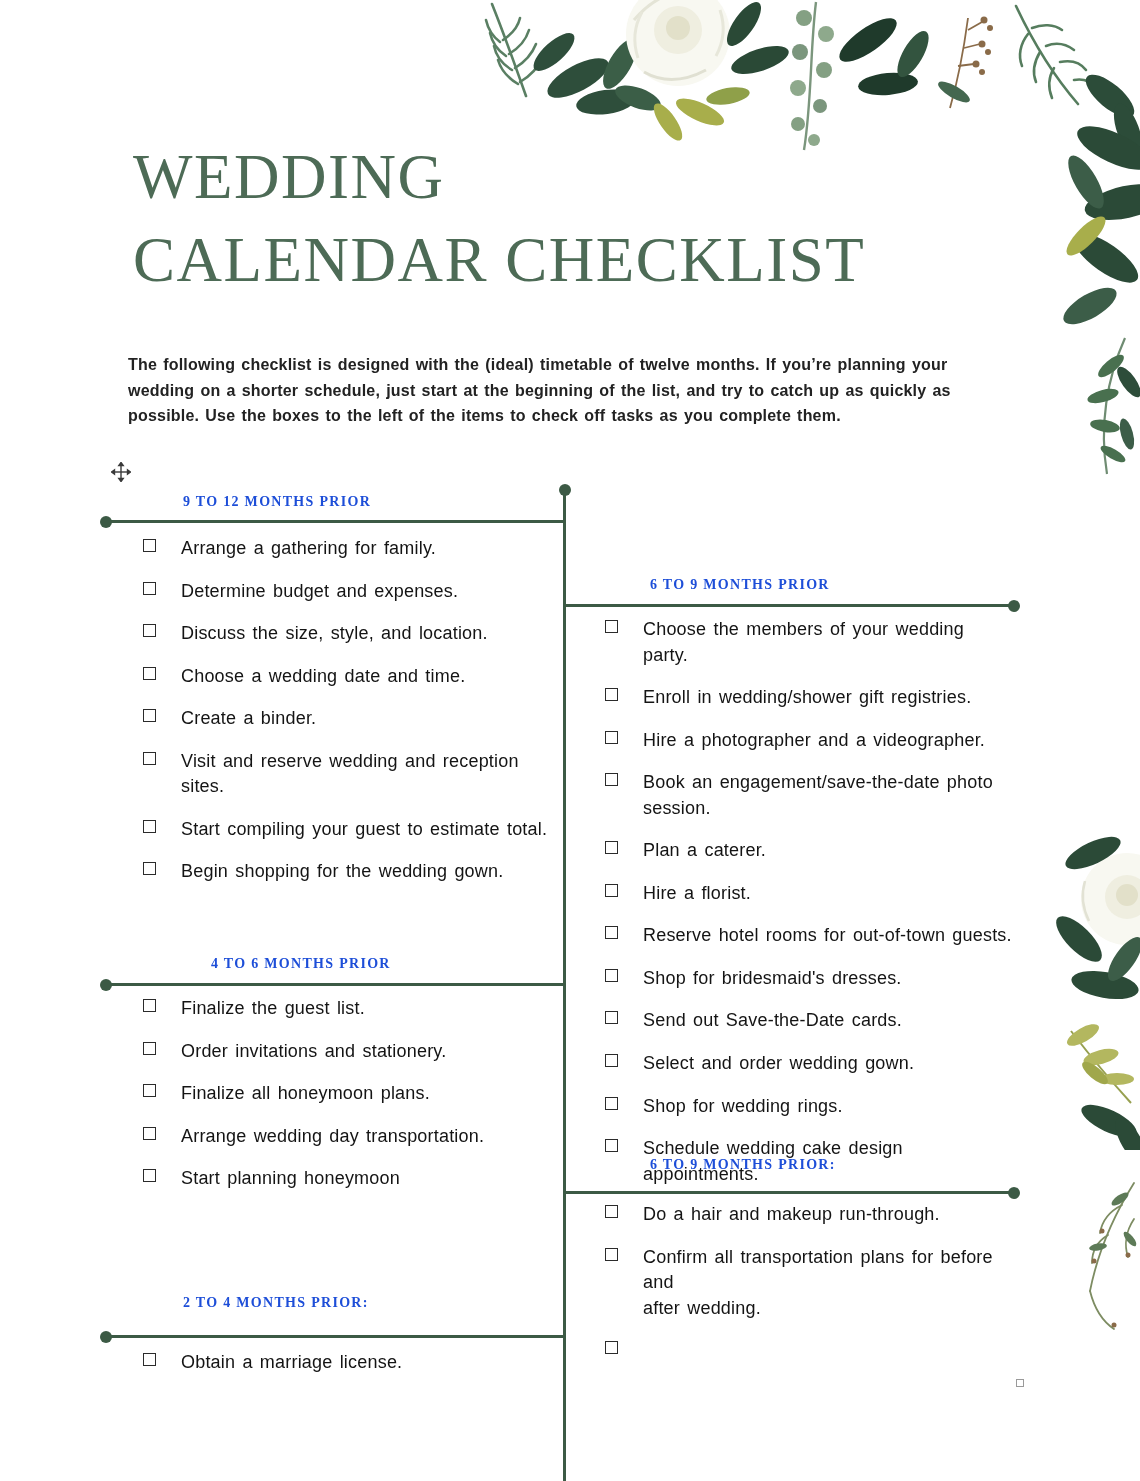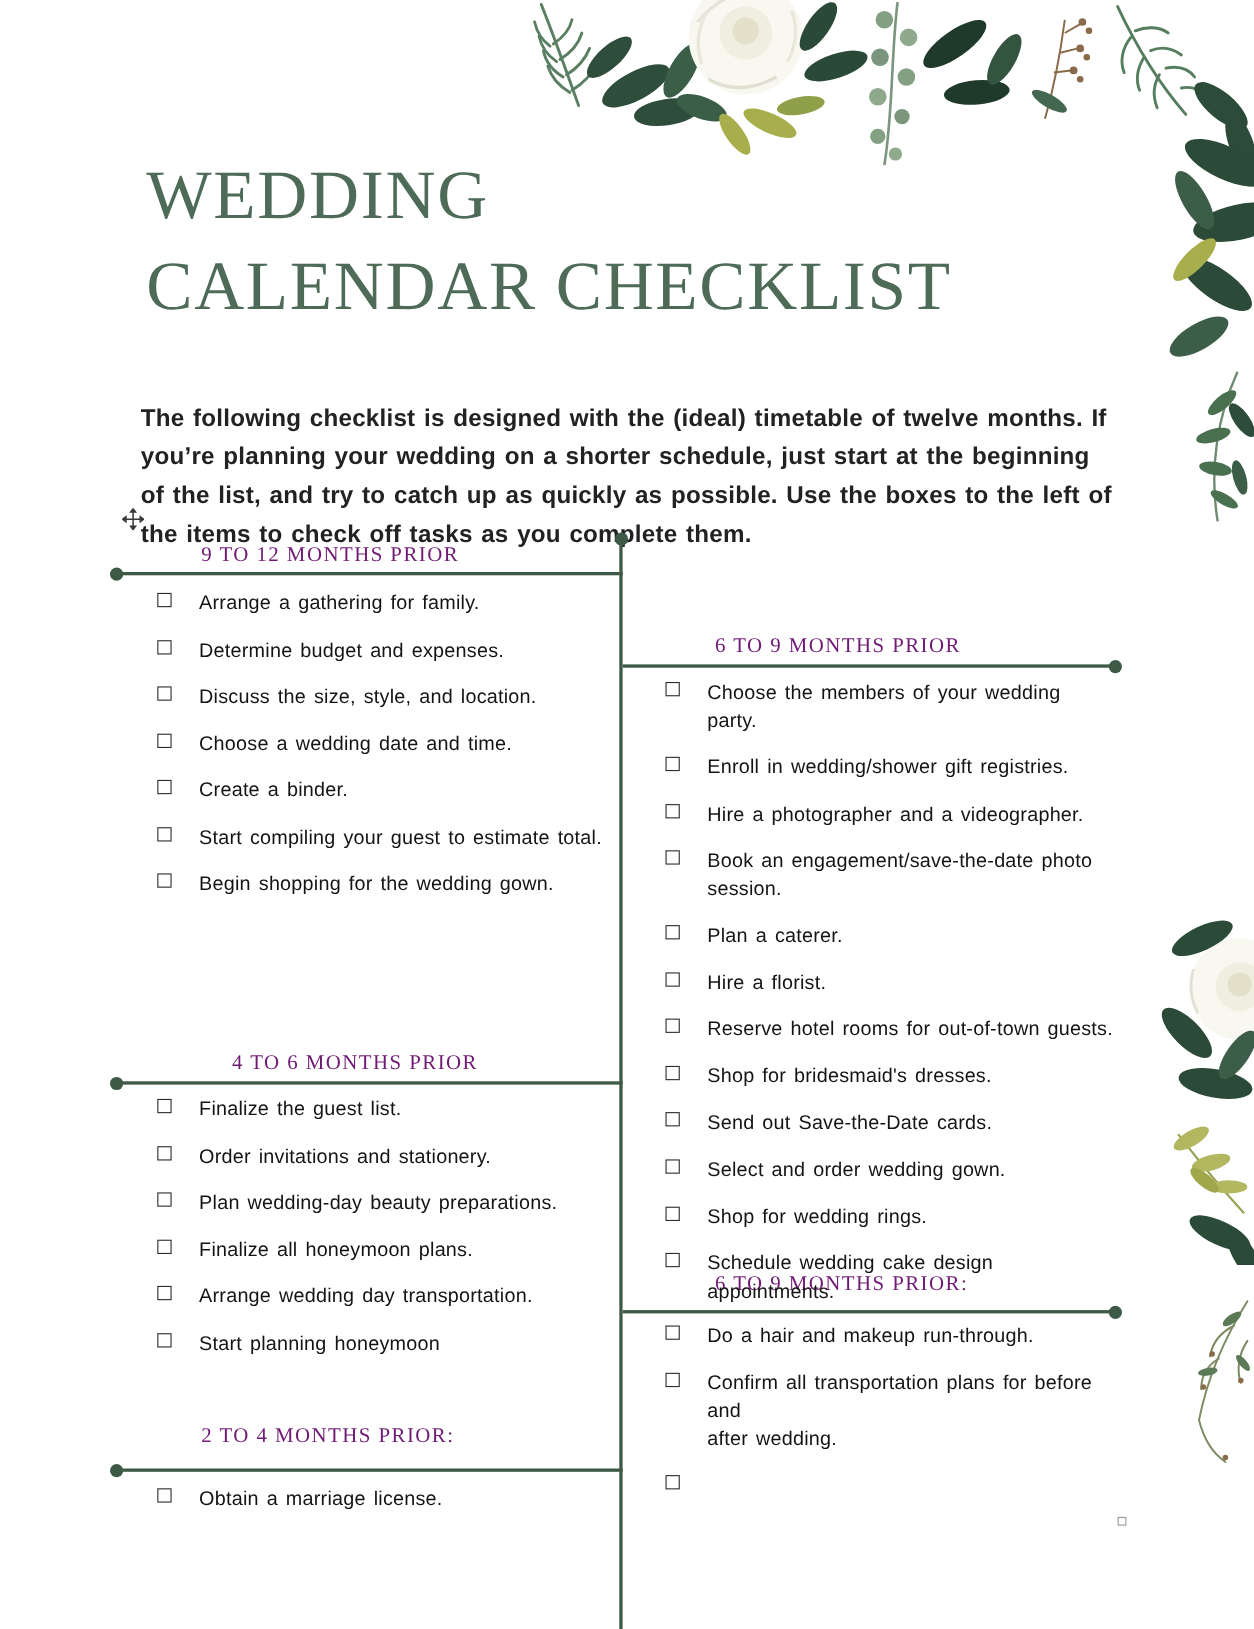--- a/index.html
+++ b/index.html
@@ -15,44 +15,44 @@
   .floral-right-flower { left:1035px; top:835px; }
   .floral-right-twigs { left:1050px; top:1175px; }
 
   .title {
     position:absolute; left:133px; top:136px;
     font-family:"Liberation Serif", serif;
     color:#4d6b56; font-size:63px; letter-spacing:1.5px; line-height:1.32;
     font-weight:500;
   }
   .intro {
-    position:absolute; left:128px; top:362px; width:884px;
-    font-size:22px; font-weight:bold; color:#222; line-height:1.6;
+    position:absolute; left:128px; top:352px; width:884px;
+    font-size:16px; font-weight:bold; color:#222; line-height:1.6;
     letter-spacing:0.2px; word-spacing:1.5px;
   }
   .move-handle { position:absolute; left:111px; top:462px; width:20px; height:20px; }
 
   .tl { position:absolute; background:#3c5a45; }
   .tl-v  { left:563px; top:488px; width:3px; height:993px; }
   .tl-h1 { left:107px; top:520px; width:459px; height:3px; }
   .tl-h2 { left:566px; top:604px; width:449px; height:3px; }
   .tl-h3 { left:107px; top:983px; width:459px; height:3px; }
   .tl-h4 { left:566px; top:1191px; width:449px; height:3px; }
   .tl-h5 { left:107px; top:1335px; width:459px; height:3px; }
   .dot { position:absolute; width:12px; height:12px; border-radius:50%; background:#3c5a45; }
   .dot-top { left:559px; top:484px; }
   .dot-1 { left:100px; top:516px; }
   .dot-2 { left:1008px; top:600px; }
   .dot-3 { left:100px; top:979px; }
   .dot-4 { left:1008px; top:1187px; }
   .dot-5 { left:100px; top:1331px; }
 
   .sec-h {
-    position:absolute; font-family:"Liberation Serif", serif; font-weight:normal;
-    color:#701a75; font-size:19px; letter-spacing:1.3px; white-space:nowrap;
+    position:absolute; font-family:"Liberation Serif", serif; font-weight:bold;
+    color:#1d4ed8; font-size:14px; letter-spacing:1.3px; white-space:nowrap;
   }
   .sh1 { left:183px; top:494px; }
   .sh2 { left:650px; top:577px; }
   .sh3 { left:183px; top:956px;margin-left:28px; }
   .sh4 { left:650px; top:1157px; }
   .sh5 { left:183px; top:1295px; }
 
   .list { position:absolute; }
   .l1 { left:143px; top:536px; width:425px; }
   .l2 { left:605px; top:617px; width:430px; }
@@ -305,20 +305,25 @@
       <div class="check-item">
         <span class="checkbox"></span>
         <span class="check-label">Choose a wedding date and time.</span>
       </div>
       <div class="check-item">
         <span class="checkbox"></span>
         <span class="check-label">Create a binder.</span>
       </div>
       <div class="check-item">
         <span class="checkbox"></span>
+        <span class="check-label">Visit and reserve wedding and reception
+sites.</span>
+      </div>
+      <div class="check-item">
+        <span class="checkbox"></span>
         <span class="check-label">Start compiling your guest to estimate total.</span>
       </div>
       <div class="check-item">
         <span class="checkbox"></span>
         <span class="check-label">Begin shopping for the wedding gown.</span>
       </div>
     </div>
   <div class="list l2">
       <div class="check-item">
         <span class="checkbox"></span>
@@ -374,24 +379,20 @@
       <div class="check-item">
         <span class="checkbox"></span>
         <span class="check-label">Finalize the guest list.</span>
       </div>
       <div class="check-item">
         <span class="checkbox"></span>
         <span class="check-label">Order invitations and stationery.</span>
       </div>
       <div class="check-item">
         <span class="checkbox"></span>
-        <span class="check-label">Plan wedding-day beauty preparations.</span>
-      </div>
-      <div class="check-item">
-        <span class="checkbox"></span>
         <span class="check-label">Finalize all honeymoon plans.</span>
       </div>
       <div class="check-item">
         <span class="checkbox"></span>
         <span class="check-label">Arrange wedding day transportation.</span>
       </div>
       <div class="check-item">
         <span class="checkbox"></span>
         <span class="check-label">Start planning honeymoon</span>
       </div>

